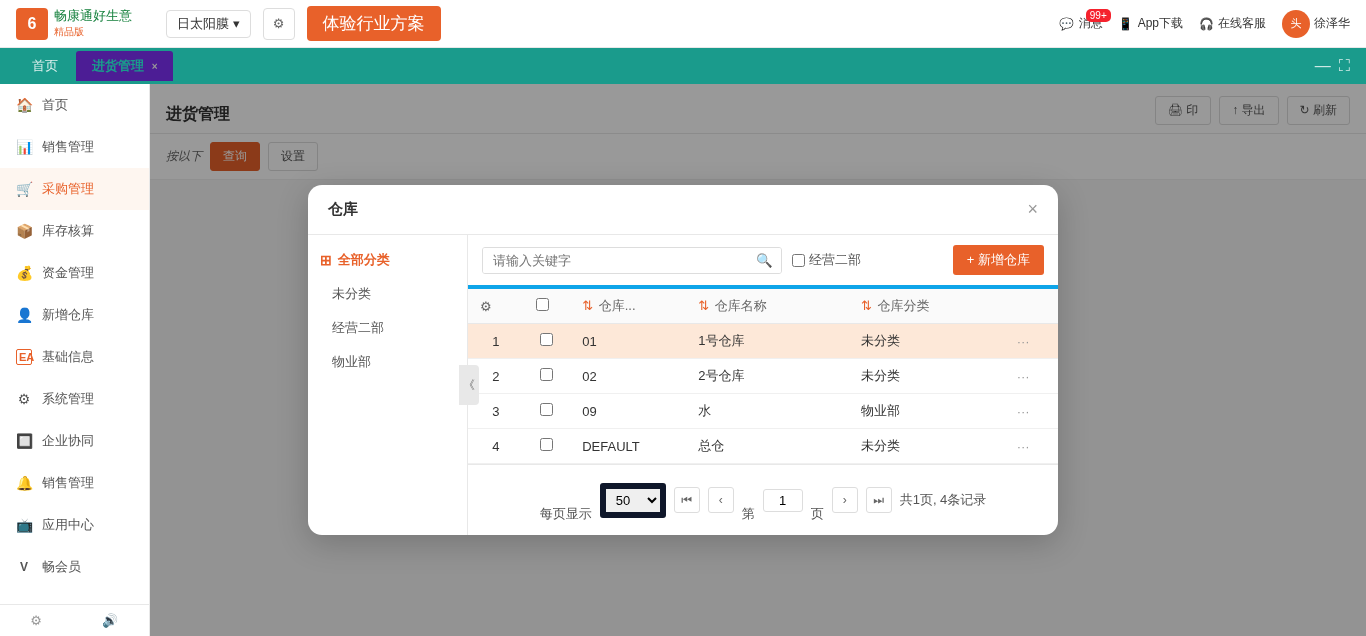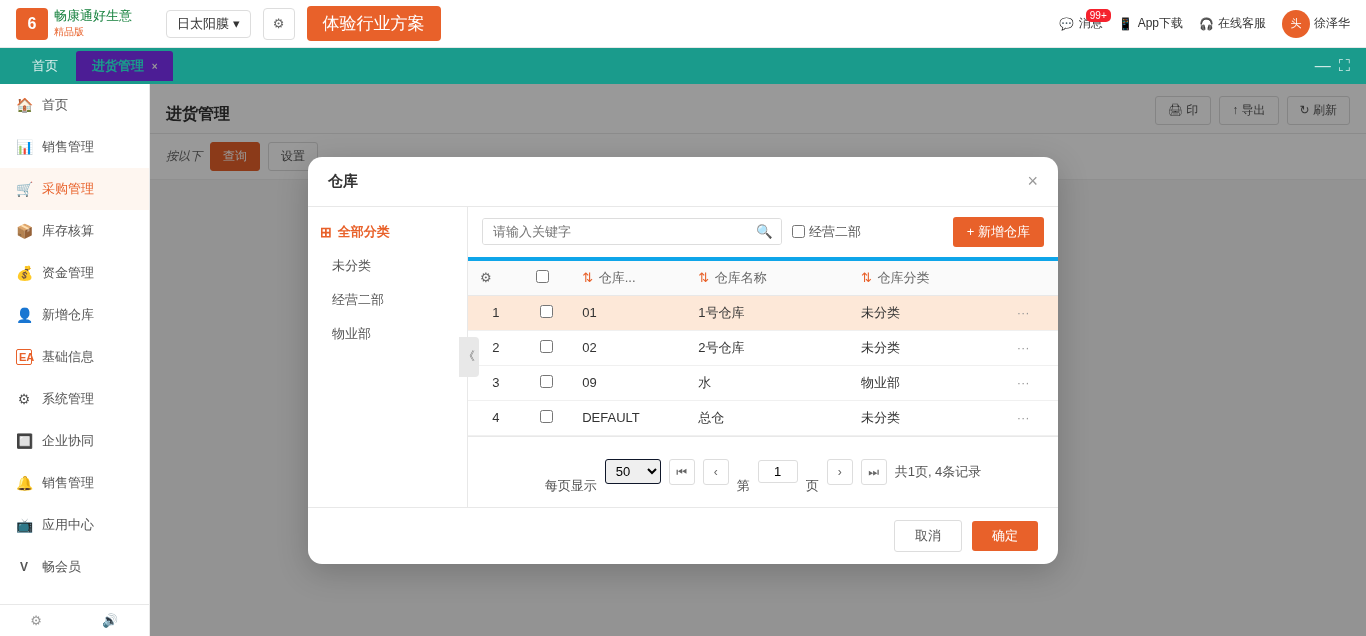--- a/index.html
+++ b/index.html
@@ -260,21 +260,21 @@
     .col-ops { width: 60px; text-align: center; }
     .sort-icon { color: #e8612a; margin-right: 2px; }
 
     
     .pagination {
       display: flex; align-items: center; justify-content: center;
       padding: 12px; border-top: 1px solid #e8e8e8; gap: 8px;
     }
     .page-label { font-size: 13px; color: #555; margin-top: 28px; }
     .page-select {
-      border: 1px solid #0f172a; border-radius: 3px; padding: 3px 6px;
+      border: 6px solid #0f172a; border-radius: 3px; padding: 3px 6px;
       font-size: 13px;
     }
     .page-btn {
       width: 26px; height: 26px;
       border: 1px solid #ddd; border-radius: 3px;
       display: flex; align-items: center; justify-content: center;
       cursor: pointer; font-size: 12px; color: #666; background: #fff;
     }
     .page-input {
       width: 40px; border: 1px solid #ddd; border-radius: 3px;
@@ -535,20 +535,16 @@
               <span class="page-label">第</span>
               <input class="page-input" type="text" value="1" style="">
               <span class="page-label">页</span>
               <div class="page-btn">›</div>
               <div class="page-btn">⏭</div>
               <span class="page-info">共1页, 4条记录</span>
             </div>
           </div>
         </div>
 
-        <div class="modal-footer">
-          <button class="cancel-btn">取消</button>
-          <button class="confirm-btn">确定</button>
-        </div>
       </div>
     </div>
   </div>
 </div>
 
 </body></html>

